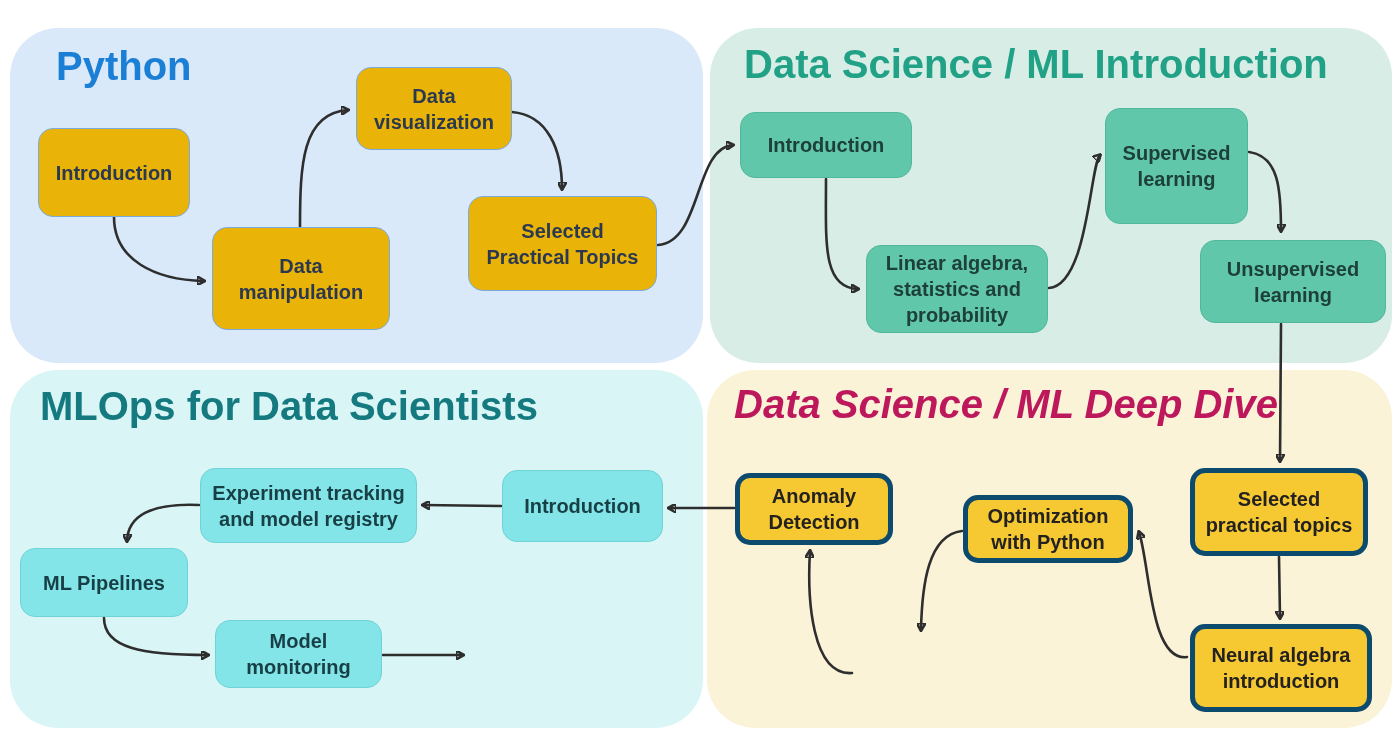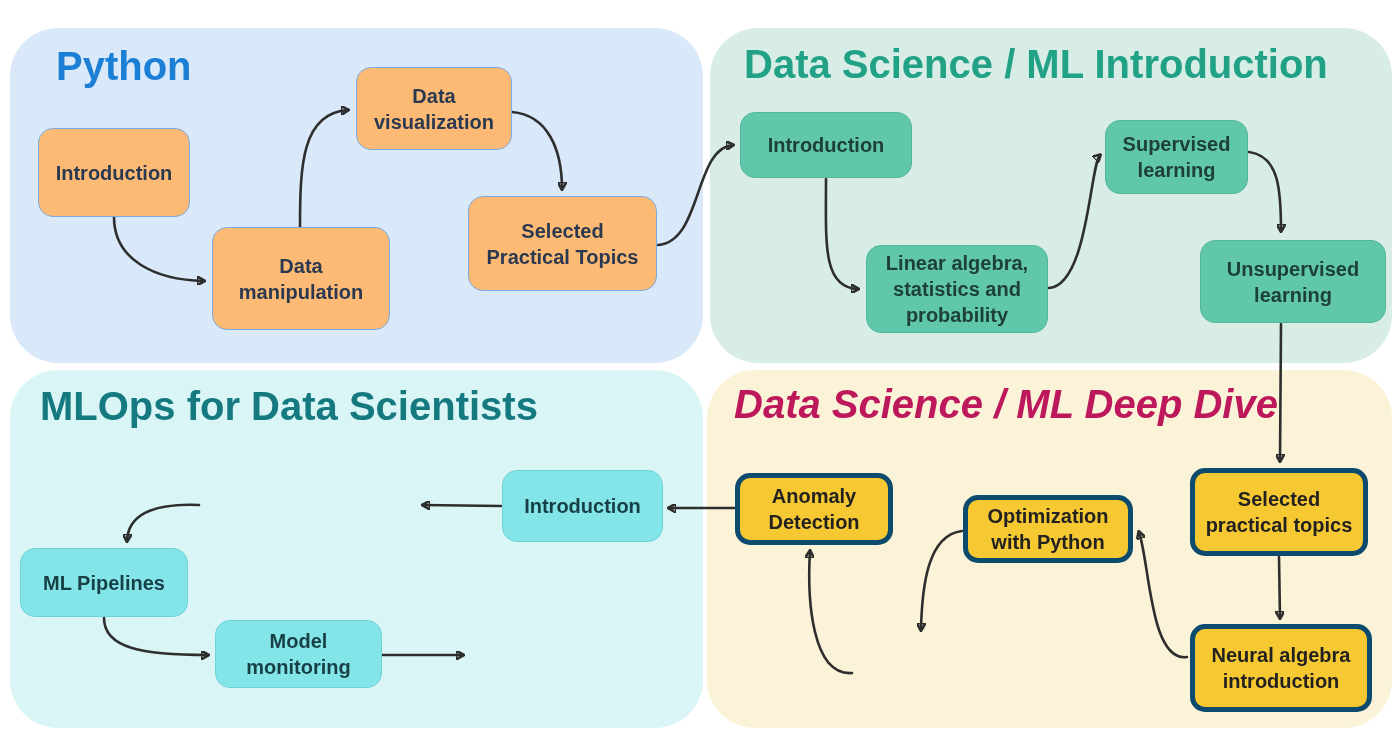--- a/index.html
+++ b/index.html
@@ -37,21 +37,21 @@
     align-items:center;
     justify-content:center;
     text-align:center;
     white-space:pre-line;
     font-weight:700;
     font-size:20px;
     line-height:1.3;
     border-radius:15px;
     box-sizing:border-box;
   }
-  .node.q-python   {background:#fdba74; color:#2a3950; border:1px solid #77abdf;}
+  .node.q-python   {background:#eab308; color:#2a3950; border:1px solid #77abdf;}
   .node.q-dsintro  {background:#61c7ab; color:#1d4038; border:1px solid #50b79b;}
   .node.q-mlops    {background:#83e5e8; color:#173f45; border:1px solid #6fd2d5;}
   .node.q-deepdive {background:#f6c933; color:#242220; border:5px solid #0c4a6e;}
   #arrow-layer{
     position:absolute;
     left:0;top:0;
     z-index:1;
     pointer-events:none;
   }
   #arrow-layer path{
@@ -106,26 +106,28 @@
 manipulation</div>
   <div class="node q-python" style="left:356px;top:67px;width:156px;height:83px">Data
 visualization</div>
   <div class="node q-python" style="left:468px;top:196px;width:189px;height:95px">Selected
 Practical Topics</div>
 
   <div class="node q-dsintro" style="left:740px;top:112px;width:172px;height:66px">Introduction</div>
   <div class="node q-dsintro" style="left:866px;top:245px;width:182px;height:88px">Linear algebra,
 statistics and
 probability</div>
-  <div class="node q-dsintro" style="left:1105px;top:120px;width:143px;height:74px">Supervised
+  <div class="node q-dsintro" style="left:1105px;top:108px;width:143px;height:116px">Supervised
 learning</div>
   <div class="node q-dsintro" style="left:1200px;top:240px;width:186px;height:83px">Unsupervised
 learning</div>
 
   <div class="node q-mlops" style="left:502px;top:470px;width:161px;height:72px">Introduction</div>
+  <div class="node q-mlops" style="left:200px;top:468px;width:217px;height:75px">Experiment tracking
+and model registry</div>
   <div class="node q-mlops" style="left:20px;top:548px;width:168px;height:69px">ML Pipelines</div>
   <div class="node q-mlops" style="left:215px;top:620px;width:167px;height:68px">Model
 monitoring</div>
 
   <div class="node q-deepdive" style="left:735px;top:473px;width:158px;height:72px">Anomaly
 Detection</div>
   <div class="node q-deepdive" style="left:963px;top:495px;width:170px;height:68px">Optimization
 with Python</div>
   <div class="node q-deepdive" style="left:1190px;top:468px;width:178px;height:88px">Selected
 practical topics</div>

